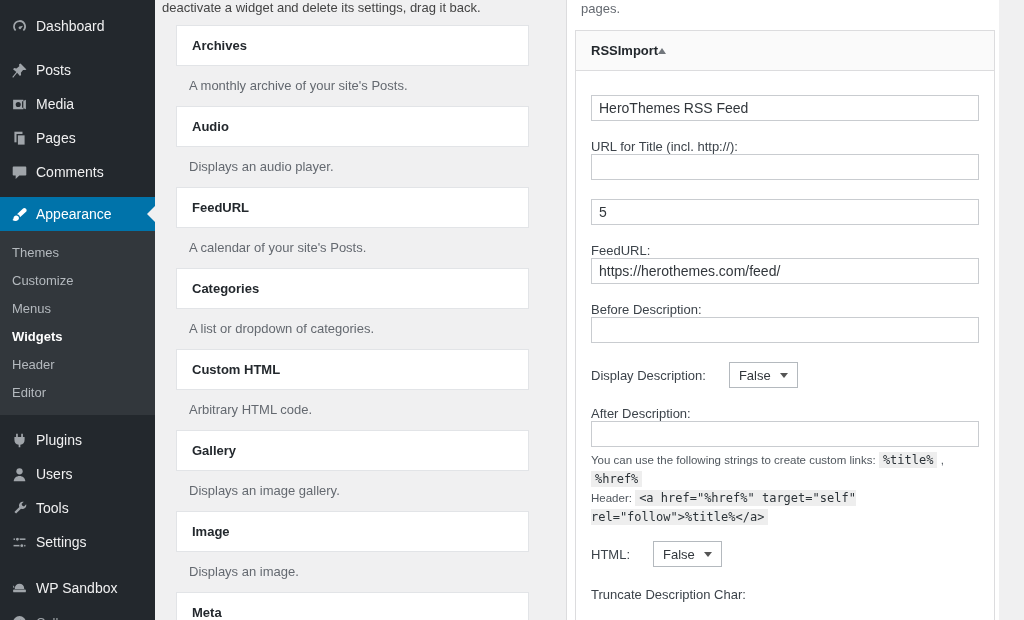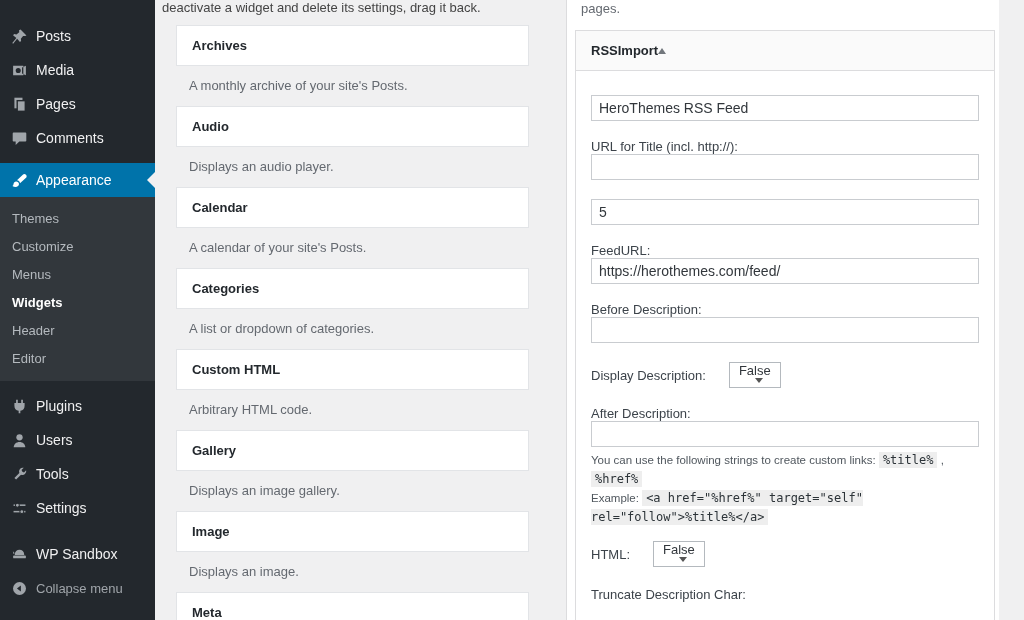--- a/index.html
+++ b/index.html
@@ -85,21 +85,21 @@
   .field input[type=text] {
     width:100%; height:26px; border:1px solid #c9ccd0; background:#fff;
     padding:0 7px; font-size:14px; color:#32373c;
     font-family:"Liberation Sans", sans-serif; outline:none;
   }
   .inline-field { display:flex; align-items:center; margin-bottom:19px; }
   .inline-field label { font-size:13px; color:#3c434a; margin-right:23px; cursor:pointer; }
   .fake-select {
     display:inline-flex; align-items:center; height:26px;
     border:1px solid #b4b9be; background:#fff; padding:0 9px;
-    font-size:13px; color:#32373c; cursor:pointer;flex-direction:column;
+    font-size:13px; color:#32373c; cursor:pointer;
   }
   .fake-select .caret {
     margin-left:9px; width:0; height:0;
     border-left:4px solid transparent; border-right:4px solid transparent;
     border-top:5px solid #555;
   }
   .help-text {
     margin:-15px 0 12px 0; font-size:11.5px; line-height:19px; color:#50575e;
   }
   .help-text code {
@@ -110,20 +110,29 @@
     position:absolute; left:999px; top:0; width:25px; height:620px; background:#f0f0f1;
   }
 </style>
 </head>
 <body>
 
 <nav id="adminmenu">
 
   <div class="menu-sep"></div>
 
+  <div class="menu-top">
+    <span class="mi">
+      <svg viewBox="0 0 20 20">
+          <path d="M10 2.5A7.5 7.5 0 0 0 2.5 10c0 2.1.85 4 2.2 5.4l1.45-1.4A5.5 5.5 0 1 1 13.85 14l1.45 1.4A7.5 7.5 0 0 0 10 2.5z"></path>
+          <path d="M8.9 11.6a1.5 1.5 0 0 0 2.7.9L14.2 9l-4.1 1a1.5 1.5 0 0 0-1.2 1.6z"></path>
+        </svg>
+    </span>
+    <span class="mlabel">Dashboard</span>
+  </div>
 
   <div class="menu-sep" style="height:10px"></div>
 
   <div class="menu-top">
     <span class="mi">
       <svg viewBox="0 0 20 20">
           <path d="M11.2 1.8l7 7-1.6.7-2.4-.2-2.6 3.3.3 2.7-1.4 1.3-3.3-4-4.7 5.8-1-.8 4.8-5.8-3.9-3.2 1.3-1.4 2.7.3 3.3-2.6-.2-2.4z"></path>
         </svg>
     </span>
     <span class="mlabel">Posts</span>
@@ -251,21 +260,21 @@
     <span class="wtitle">Archives</span>
   </div>
   <p class="w-desc">A monthly archive of your site's Posts.</p>
 
   <div class="widget-card">
     <span class="wtitle">Audio</span>
   </div>
   <p class="w-desc">Displays an audio player.</p>
 
   <div class="widget-card">
-    <span class="wtitle">Calendar</span>
+    <span class="wtitle">FeedURL</span>
   </div>
   <p class="w-desc">A calendar of your site's Posts.</p>
 
   <div class="widget-card">
     <span class="wtitle">Categories</span>
   </div>
   <p class="w-desc">A list or dropdown of categories.</p>
 
   <div class="widget-card">
     <span class="wtitle">Custom HTML</span>
@@ -333,21 +342,21 @@
         <label>After Description:</label>
         <input type="text" value="" style="">
       </div>
 
       <p class="help-text" style="margin:4px 0 14px 0">
         <span>You can use the following strings to create custom links:</span>
         <code>%title%</code>
         <span>,</span>
         <code>%href%</code>
         <br>
-        <span>Example:</span>
+        <span>Header:</span>
         <code>&lt;a href="%href%" target="self" rel="follow"&gt;%title%&lt;/a&gt;</code>
       </p>
 
       <div class="inline-field" style="margin-bottom:21px">
         <label>HTML:</label>
         <span class="fake-select">
           <span>False</span>
           <span class="caret"></span>
         </span>
       </div>

